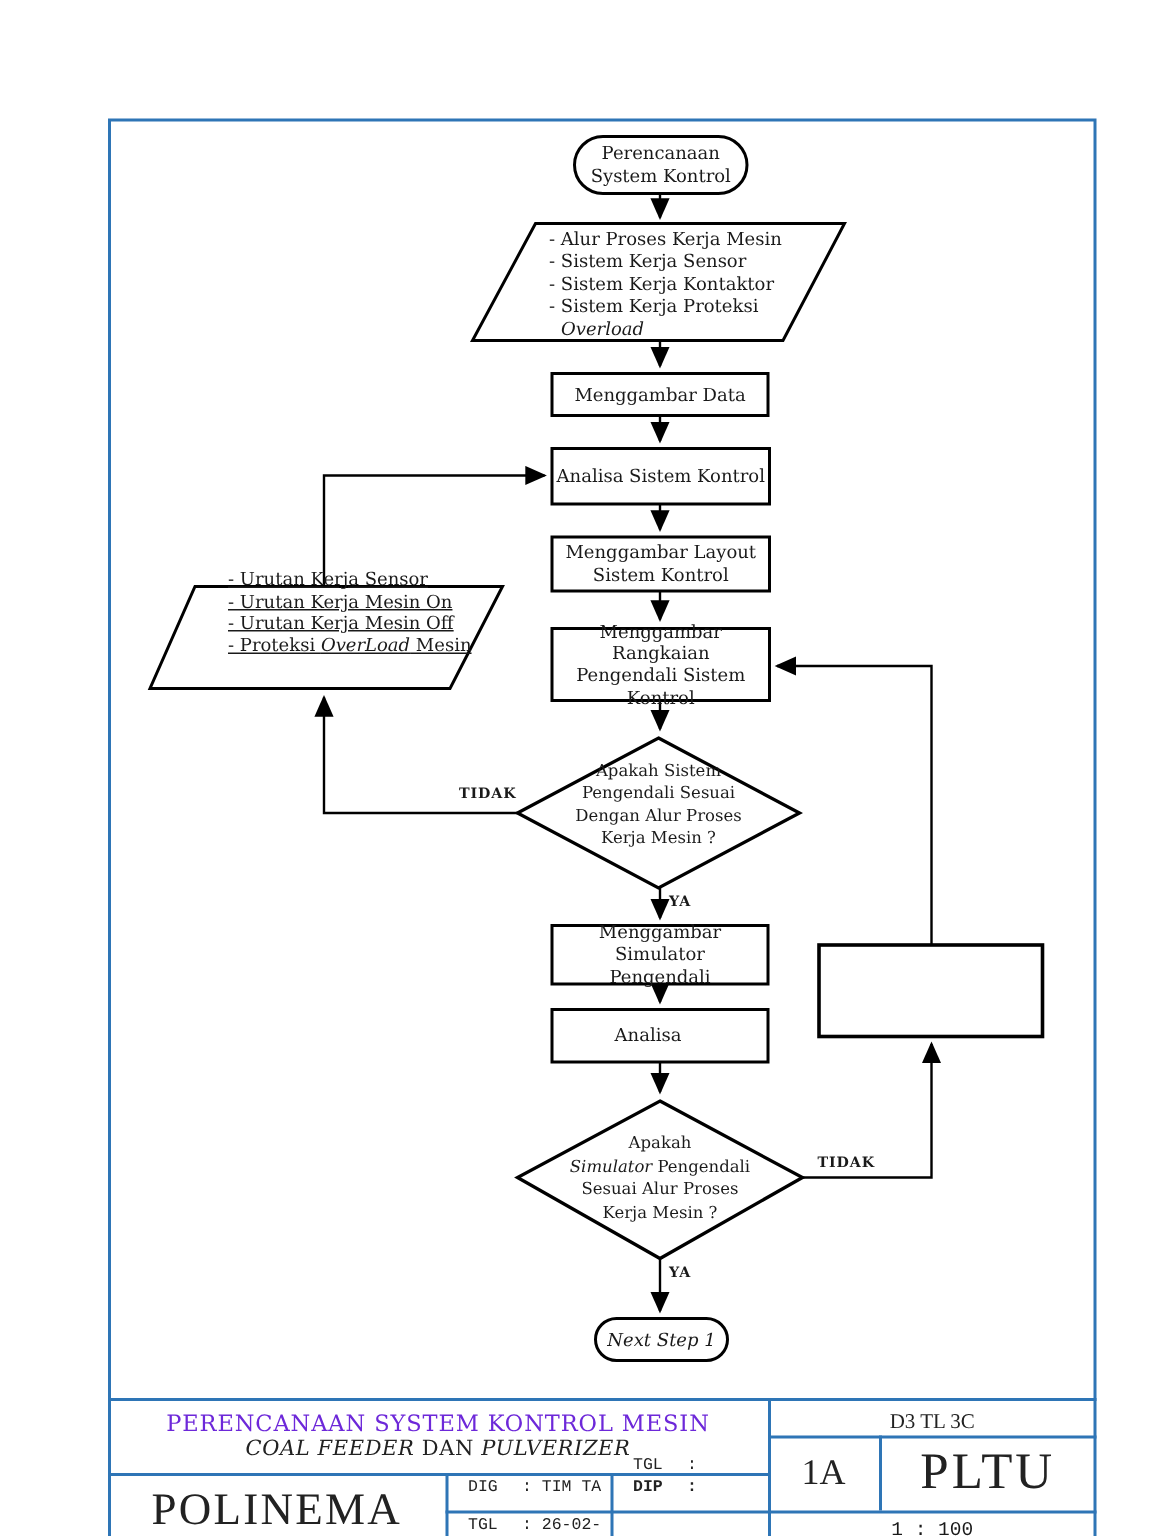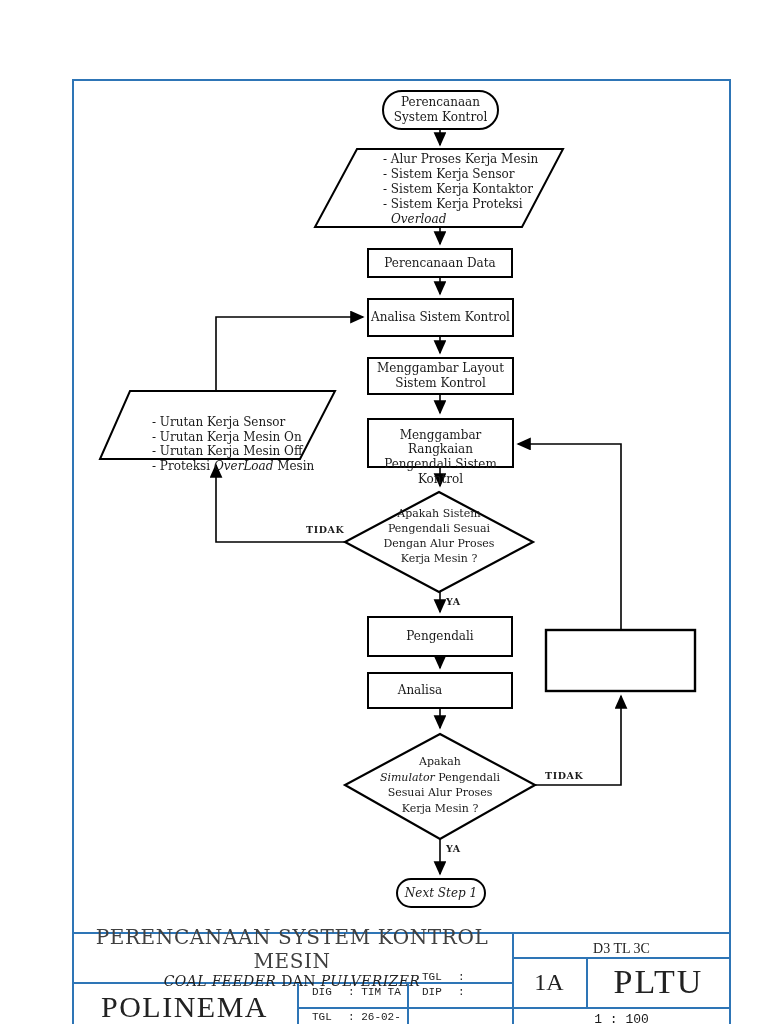--- a/index.html
+++ b/index.html
@@ -16,21 +16,21 @@
   .txt { position:absolute; line-height:1.25; }
   .center { display:flex; flex-direction:column; align-items:center; justify-content:center; text-align:center; }
   .node { font-size:12px; }
   .small { font-size:11px; }
   .branch-label { position:absolute; font-size:9.5px; letter-spacing:0.6px; font-weight:bold; font-family:"DejaVu Serif", serif; }
   .ital { font-style:italic; }
 
   
   .bl { position:absolute; background:#2e75b6; }
   .tb-text { position:absolute; box-sizing:border-box; }
-  .tb-title1 { font-size:20px; letter-spacing:0.6px; color:#404040; }
+  .tb-title1 { font-size:15px; letter-spacing:0.6px; color:#6d28d9; }
   .tb-title2 { font-size:14px; letter-spacing:0.4px; color:#222; }
   .org { font-size:30px; letter-spacing:1.5px; color:#222; font-family:"Liberation Serif", serif; }
   .meta { font-family:"Liberation Mono", monospace; font-size:11px; color:#222; padding:4px 0 0 15px; }
   .meta .lbl { display:inline-block; width:36px; }
   .code { font-size:14px; color:#222; }
   .big { font-family:"Liberation Serif", serif; color:#222; }
 </style>
 </head>
 <body>
 
@@ -77,66 +77,67 @@
       <polygon points="440,690 535,741 440,795 345,741" stroke-width="2.2"></polygon>
       <rect x="397" y="835" width="88" height="28" rx="14" stroke-width="2"></rect>
     </g>
   </svg>
 
   <div class="txt center node" style="left:383px;top:47px;width:115px;height:38px;">
     <div>Perencanaan</div>
     <div>System Kontrol</div>
   </div>
 
-  <div class="txt node" style="left:383px;top:108px;width:195px;line-height:15px;">
+  <div class="txt node" style="left:366px;top:108px;width:195px;line-height:15px;">
     <div>- Alur Proses Kerja Mesin</div>
     <div>- Sistem Kerja Sensor</div>
     <div>- Sistem Kerja Kontaktor</div>
     <div>- Sistem Kerja Proteksi</div>
     <div class="ital" style="padding-left:8px;">Overload</div>
   </div>
 
   <div class="txt center node" style="left:368px;top:205px;width:144px;height:28px;">
-    <div>Perencanaan Data</div>
+    <div>Menggambar Data</div>
   </div>
 
   <div class="txt center node" style="left:368px;top:255px;width:145px;height:37px;">
     <div>Analisa Sistem Kontrol</div>
   </div>
 
   <div class="txt center node" style="left:368px;top:314px;width:145px;height:36px;">
     <div>Menggambar Layout</div>
     <div>Sistem Kontrol</div>
   </div>
 
-  <div class="txt center node" style="left:368px;top:389px;width:145px;height:48px;line-height:1.22;">
+  <div class="txt center node" style="left:368px;top:375px;width:145px;height:48px;line-height:1.22;">
     <div>Menggambar Rangkaian</div>
     <div>Pengendali Sistem</div>
     <div>Kontrol</div>
   </div>
 
-  <div class="txt node" style="left:152px;top:371px;width:180px;line-height:14.5px;">
+  <div class="txt node" style="left:152px;top:335px;width:180px;line-height:14.5px;text-decoration:underline;">
     <div>- Urutan Kerja Sensor</div>
     <div>- Urutan Kerja Mesin On</div>
     <div>- Urutan Kerja Mesin Off</div>
     <div><span>- Proteksi </span><span class="ital">OverLoad</span><span> Mesin</span></div>
   </div>
 
   <div class="txt center small" style="left:359px;top:462px;width:160px;line-height:15px;">
     <div>Apakah Sistem</div>
     <div>Pengendali Sesuai</div>
     <div>Dengan Alur Proses</div>
     <div>Kerja Mesin  ?</div>
   </div>
 
   <div class="txt center node" style="left:368px;top:573px;width:144px;height:39px;">
+    <div>Menggambar Simulator</div>
     <div>Pengendali</div>
   </div>
 
-  <div class="txt center node" style="left:348px;top:629px;width:144px;height:35px;">
+  <div class="txt center node" style="left:360px;top:629px;width:144px;height:35px;">
     <div>Analisa</div>
   </div>
 
 
   <div class="txt center small" style="left:355px;top:710px;width:170px;line-height:15.5px;">
     <div>Apakah</div>
     <div><span class="ital">Simulator</span><span>  Pengendali</span></div>
     <div>Sesuai Alur Proses</div>
     <div>Kerja Mesin ?</div>
   </div>
@@ -161,21 +162,21 @@
   <div class="bl" style="left:586px;top:913px;width:2px;height:50px;"></div>
 
   <div class="tb-text center" style="left:72px;top:888px;width:440px;height:50px;">
     <div class="tb-title1">PERENCANAAN SYSTEM KONTROL MESIN</div>
     <div class="tb-title2"><span class="ital">COAL FEEDER</span><span> DAN </span><span class="ital">PULVERIZER</span></div>
   </div>
 
   <div class="tb-text center org" style="left:72px;top:938px;width:225px;height:50px;">POLINEMA</div>
 
   <div class="tb-text meta" style="left:297px;top:938px;width:110px;height:25px;"><span class="lbl">DIG</span><span>: TIM TA</span></div>
-  <div class="tb-text meta" style="left:407px;top:938px;width:105px;height:25px;"><span class="lbl">DIP</span><span>:</span></div>
+  <div class="tb-text meta" style="left:407px;top:938px;width:105px;height:25px;font-weight:bold;"><span class="lbl">DIP</span><span>:</span></div>
   <div class="tb-text meta" style="left:297px;top:963px;width:110px;height:14px;"><span class="lbl">TGL</span><span>: 26-02-18</span></div>
   <div class="tb-text meta" style="left:407px;top:923px;width:98px;height:25px;border-radius:11px;"><span class="lbl">TGL</span><span>:</span></div>
 
   <div class="tb-text center code" style="left:512px;top:888px;width:219px;height:34px;font-family:Liberation Serif, serif;">D3 TL 3C</div>
   <div class="tb-text center big" style="left:512px;top:913px;width:74px;height:50px;font-size:24px;">1A</div>
   <div class="tb-text center big" style="left:586px;top:913px;width:145px;height:50px;font-size:34px;letter-spacing:2px;">PLTU</div>
   <div class="tb-text center" style="left:512px;top:963px;width:219px;height:25px;font-size:13px;font-family:'Liberation Mono',monospace;">1  :  100</div>
 
 </div>
 

